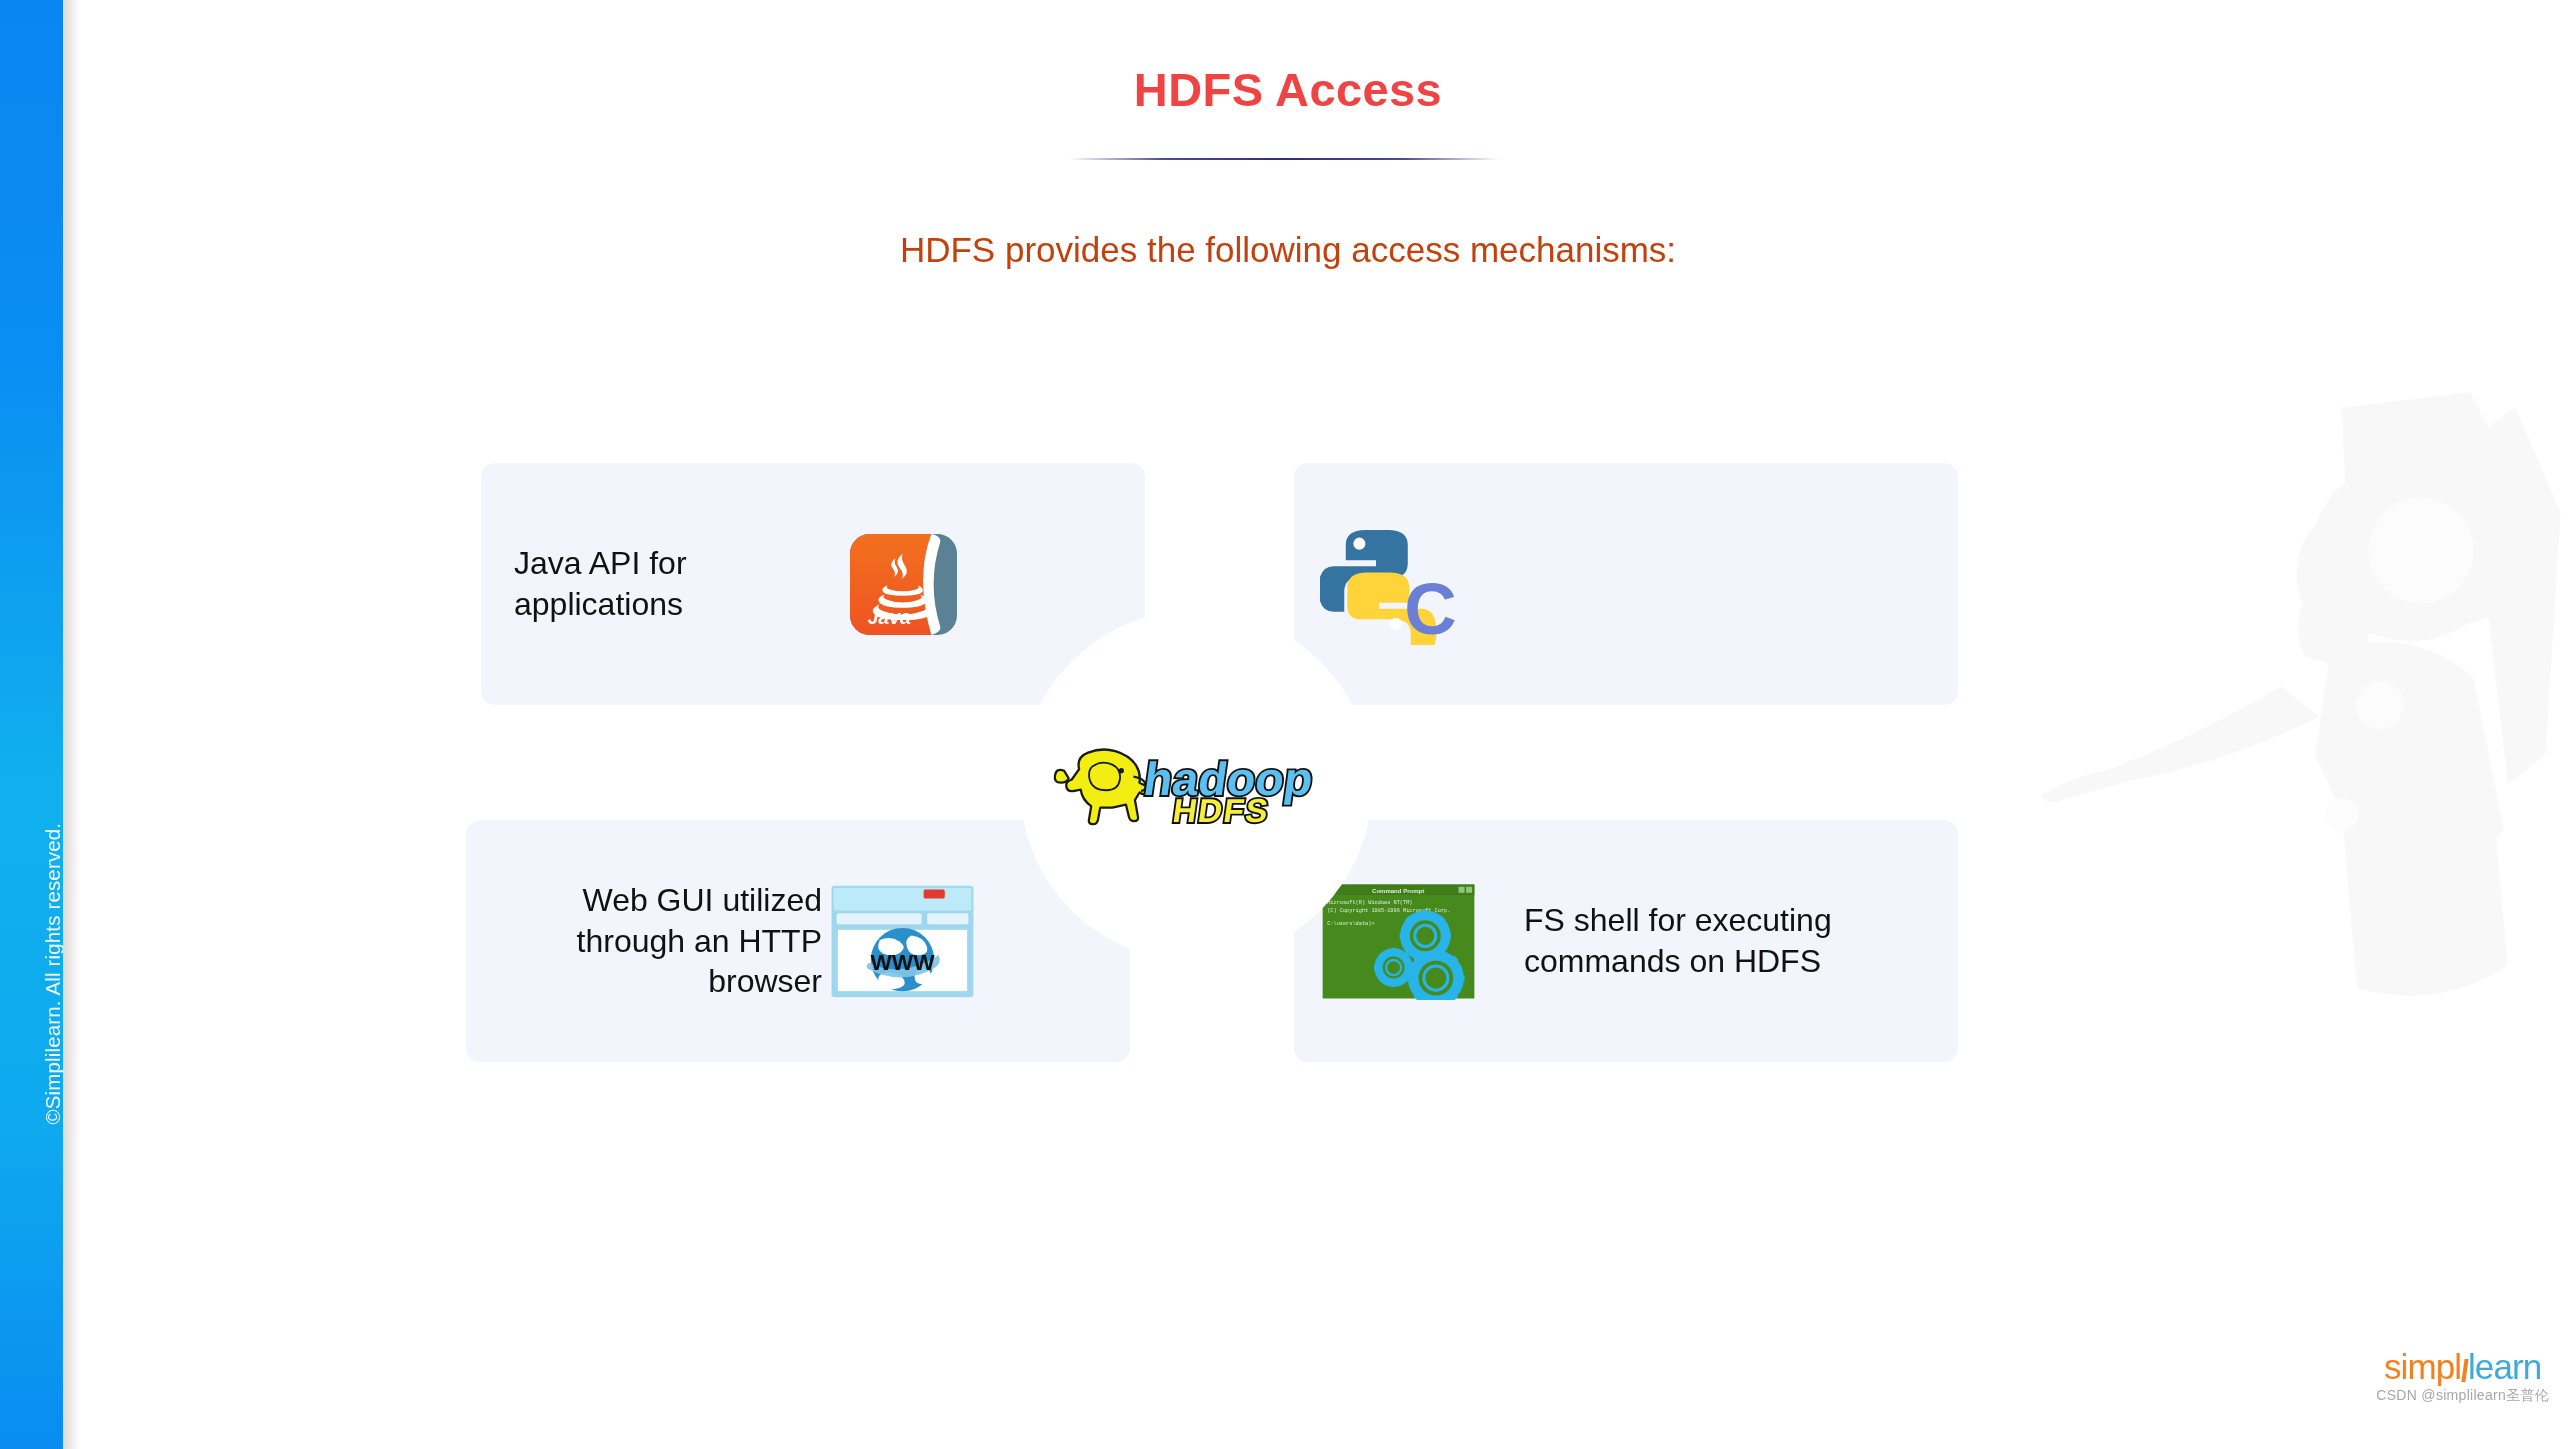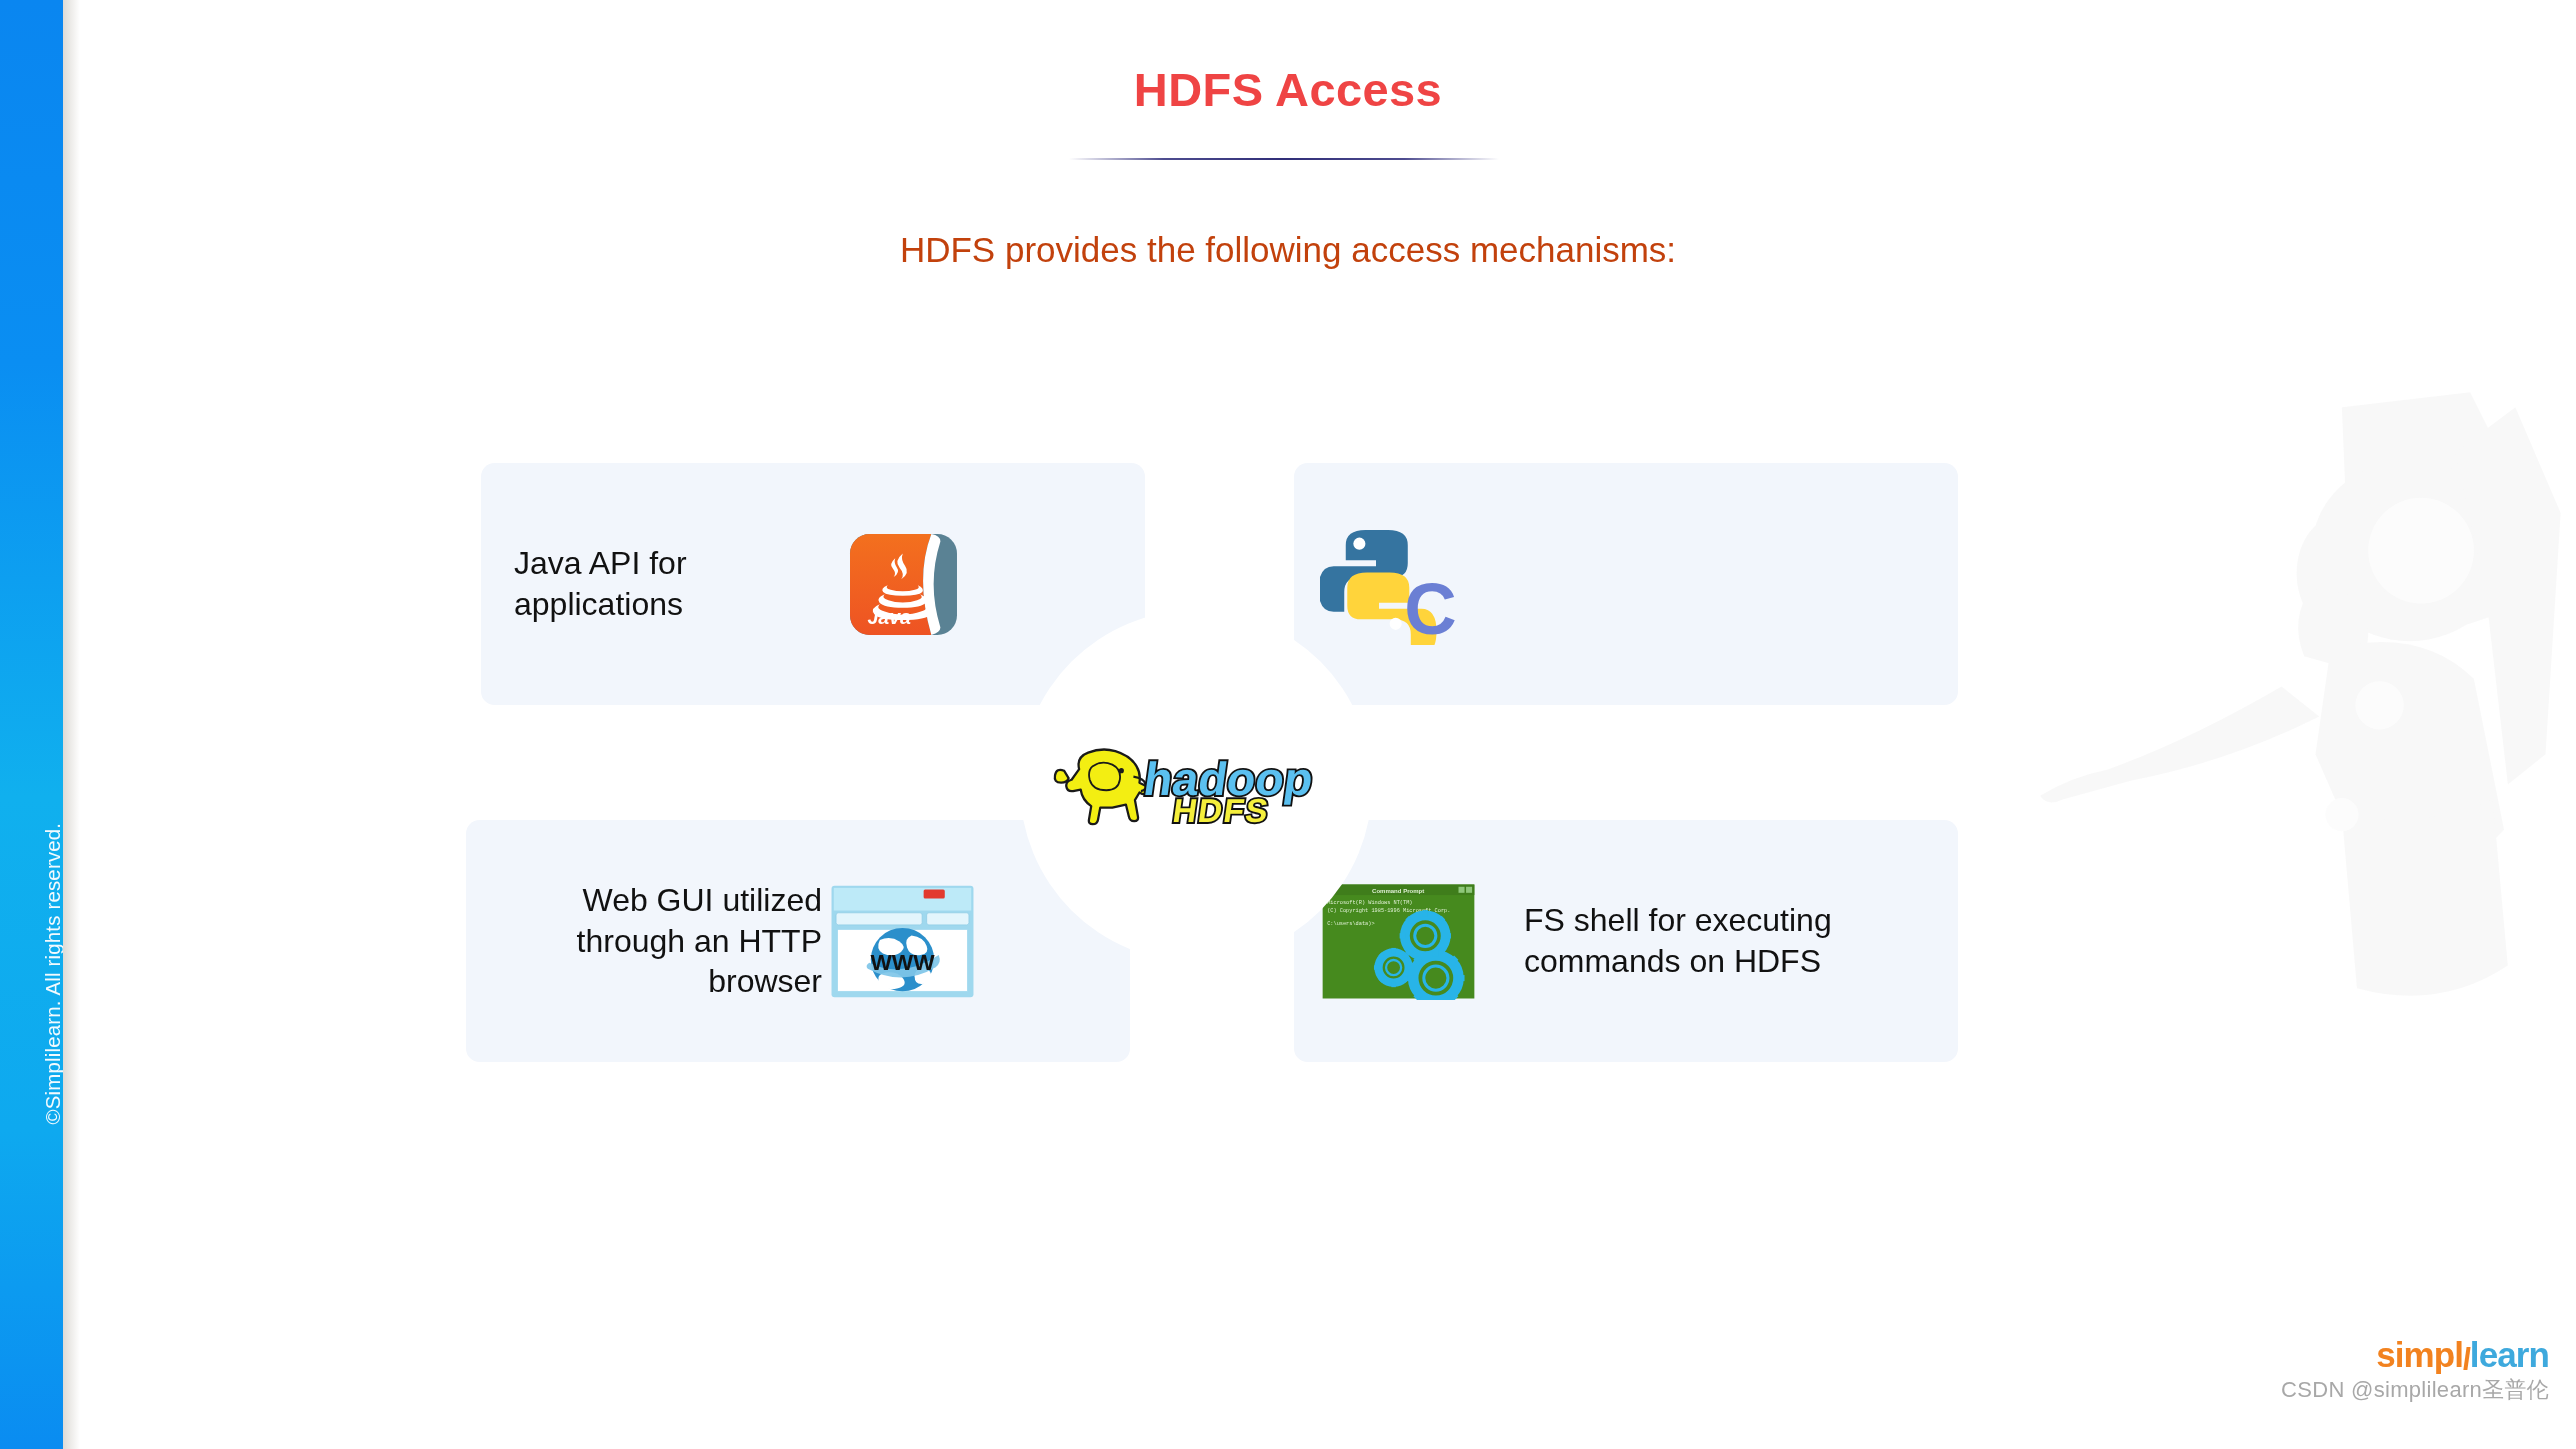--- a/index.html
+++ b/index.html
@@ -119,36 +119,37 @@
 
   
   .brand {
     position:absolute;
     right:27px; bottom:44px;
     text-align:right;
     z-index:8;
   }
   .brand-word {
     font-size:35px;
-    font-weight:bold;
+    font-weight:normal;
     letter-spacing:-0.9px;
     line-height:1;
+    text-align:center;
   }
   .brand-a { color:#f2821f; }
   .brand-b { color:#3ea9dd; }
   .brand-tick {
     display:inline-block;
     width:3.8px; height:22.6px;
     background:#f2821f;
     transform:skewX(-8deg);
     margin:0 1.5px -2.3px 1.5px;
   }
   .watermark-text {
     margin-top:3px;
-    font-size:22px;
+    font-size:14px;
     color:#a8a8a8;
     letter-spacing:0.3px;
     white-space:nowrap;
     text-align:right;
   }
 </style>
 </head>
 <body>
 
 <div class="slide">

